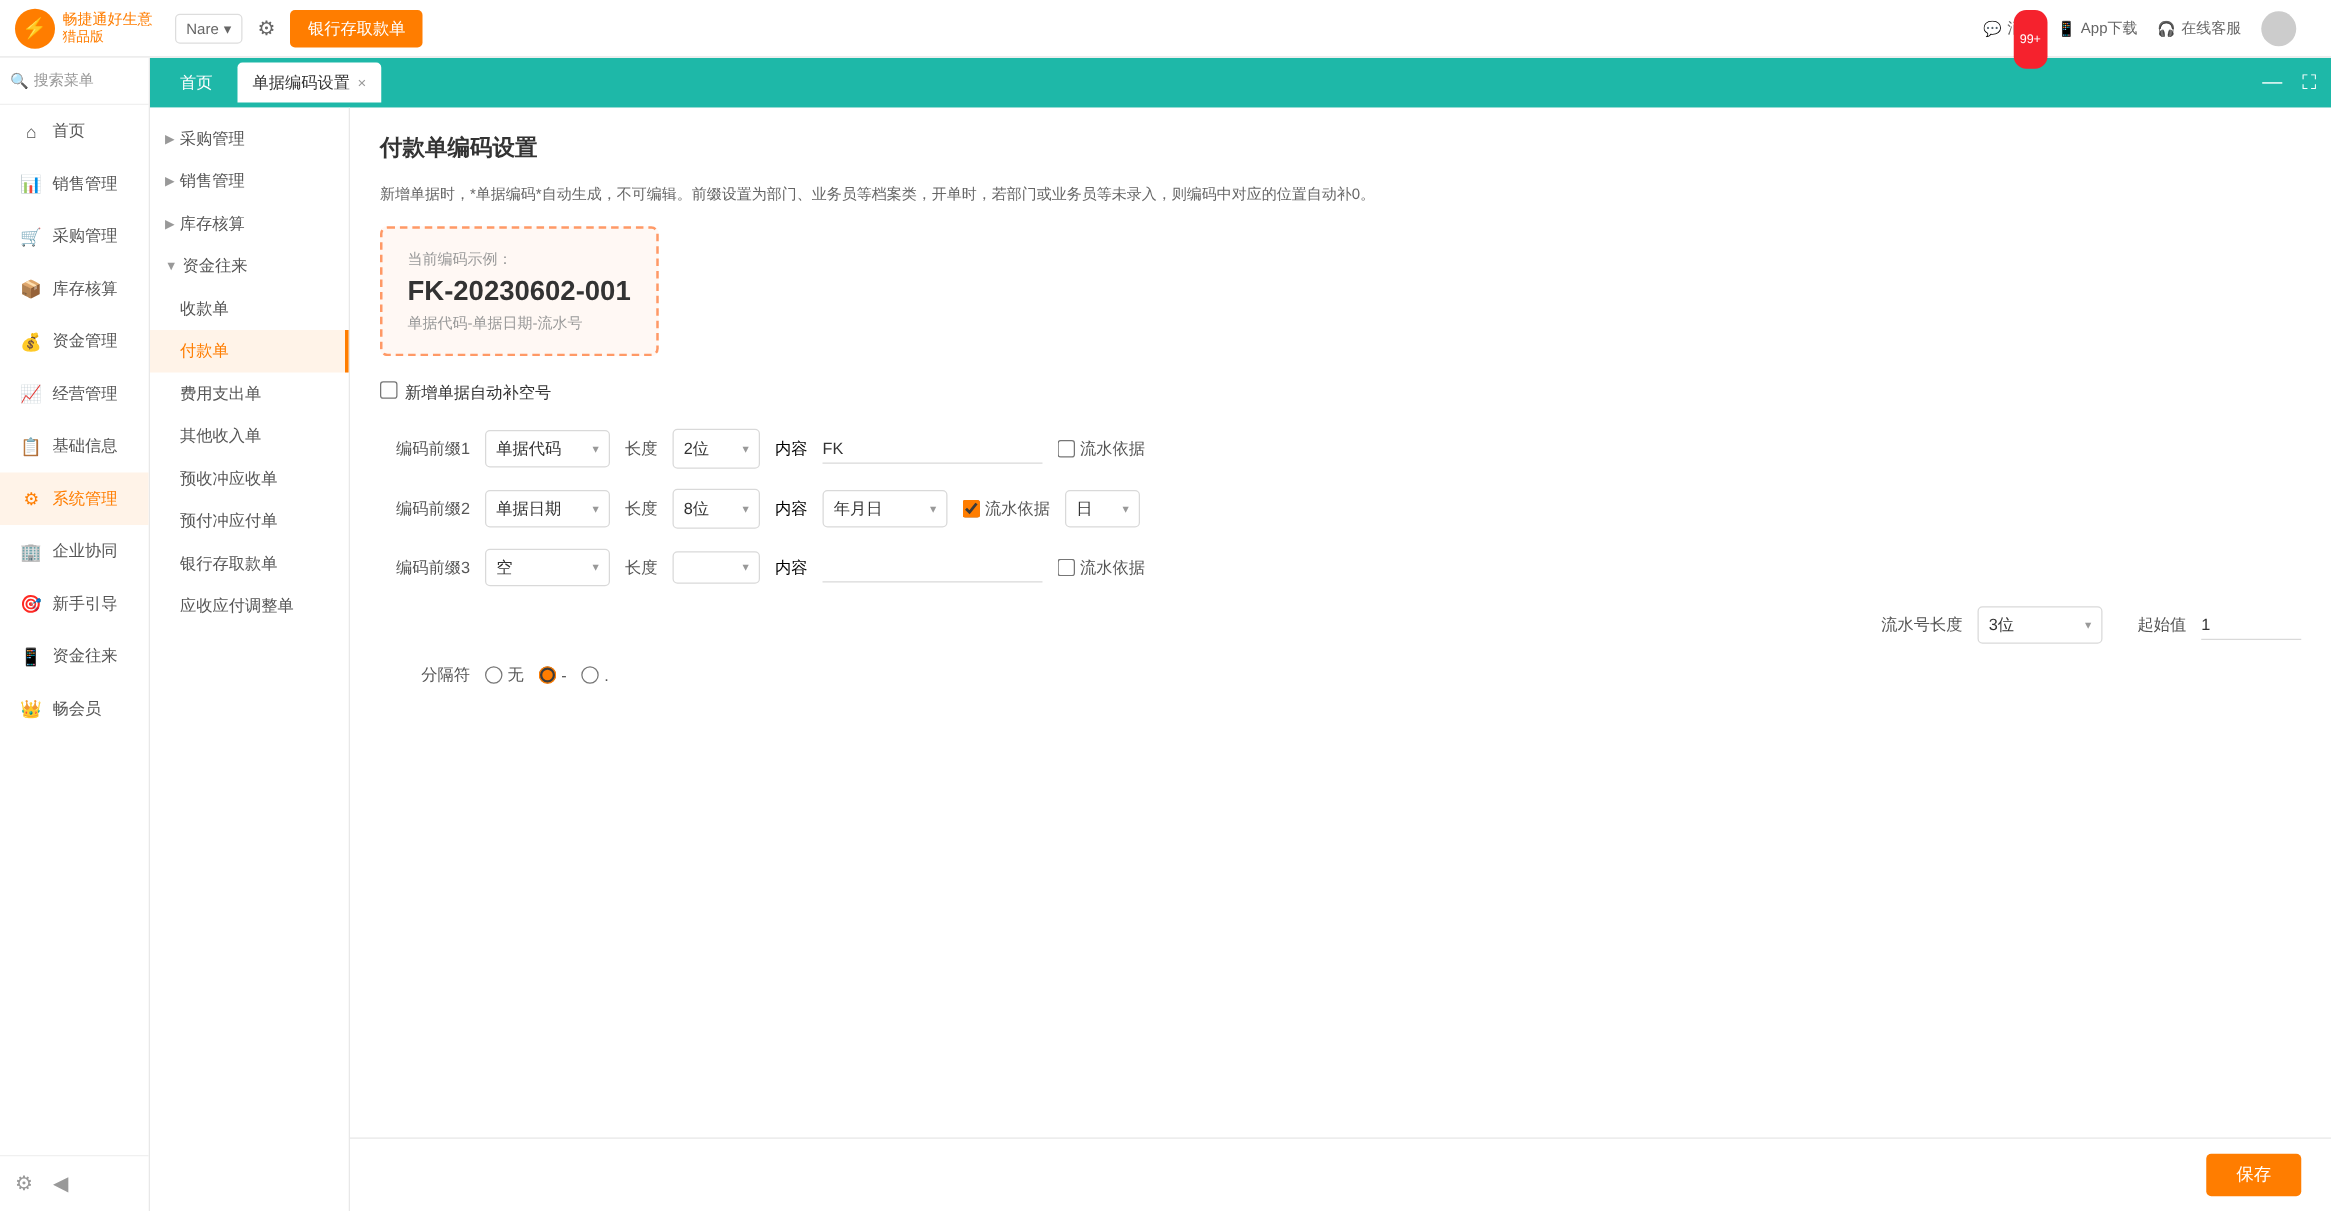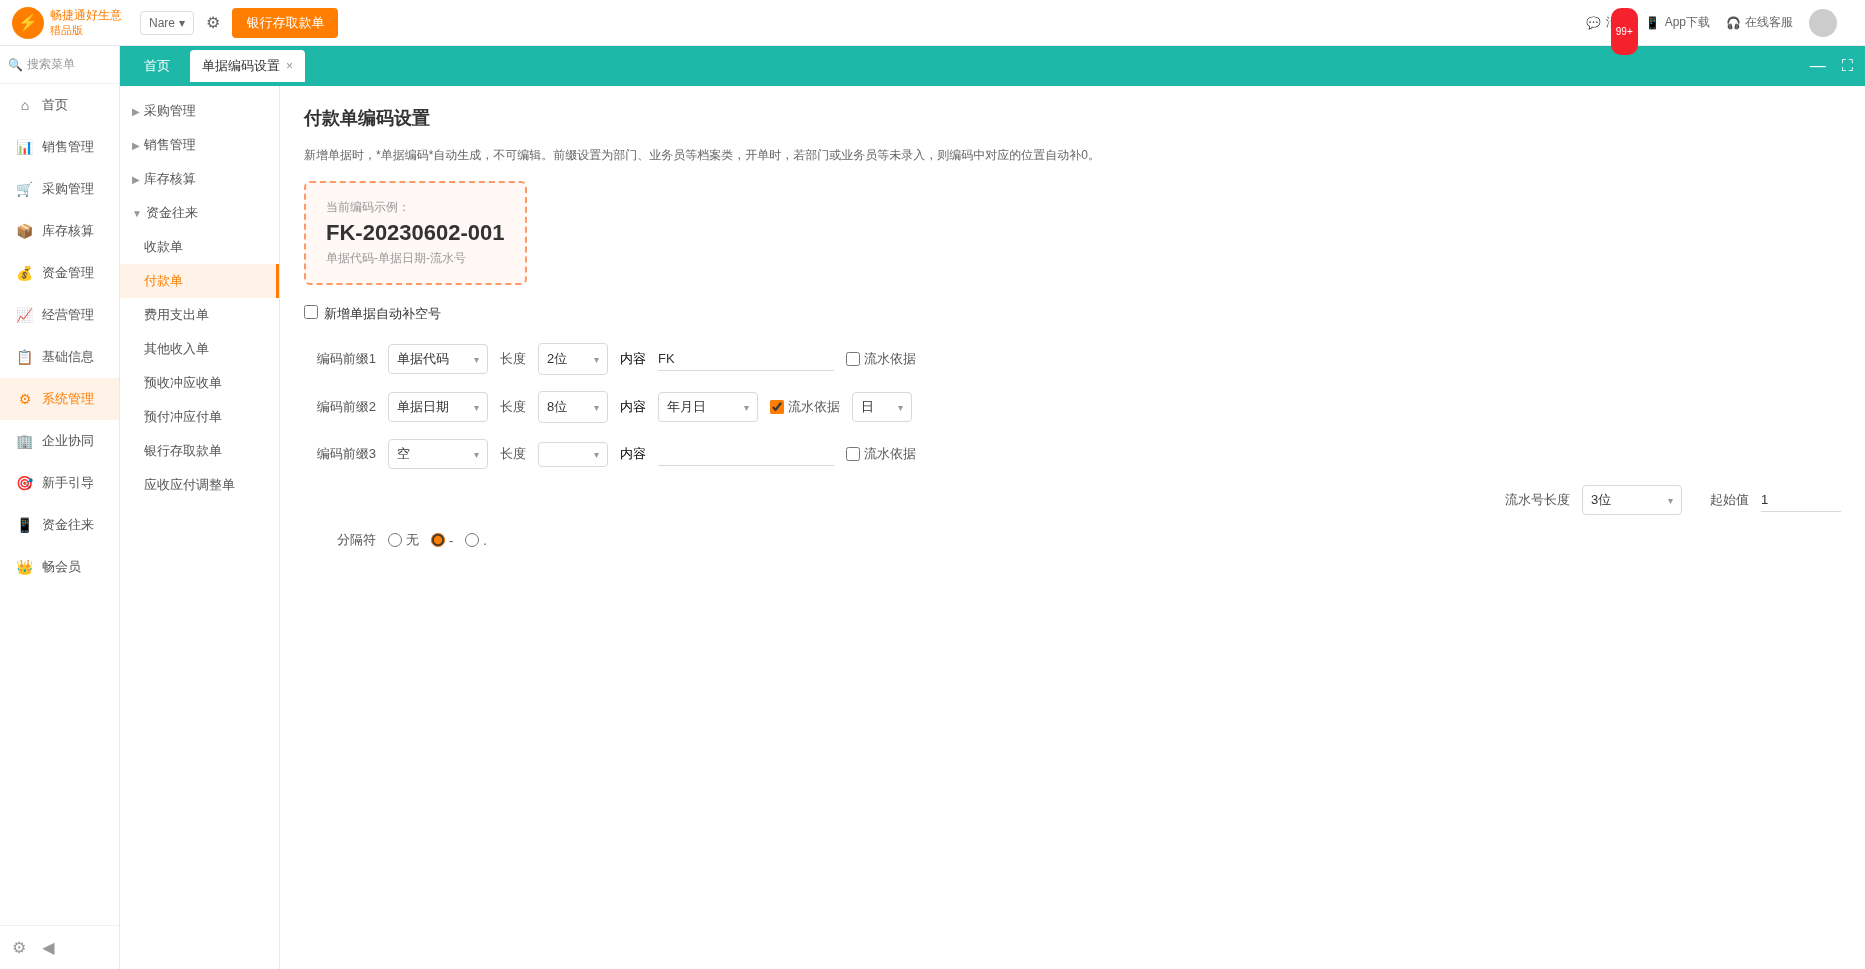--- a/index.html
+++ b/index.html
@@ -360,17 +360,20 @@
                 <span>-</span>
               </label>
               <label class="radio-item">
                 <input type="radio" class="radio-input" name="separator" style="">
                 <span>.</span>
               </label>
             </div>
           </div>
         </div>
 
+        <div class="save-bar">
+          <button class="save-btn">保存</button>
+        </div>
       </div>
 
     </div>
   </div>
 </div>
 
 </body></html>

